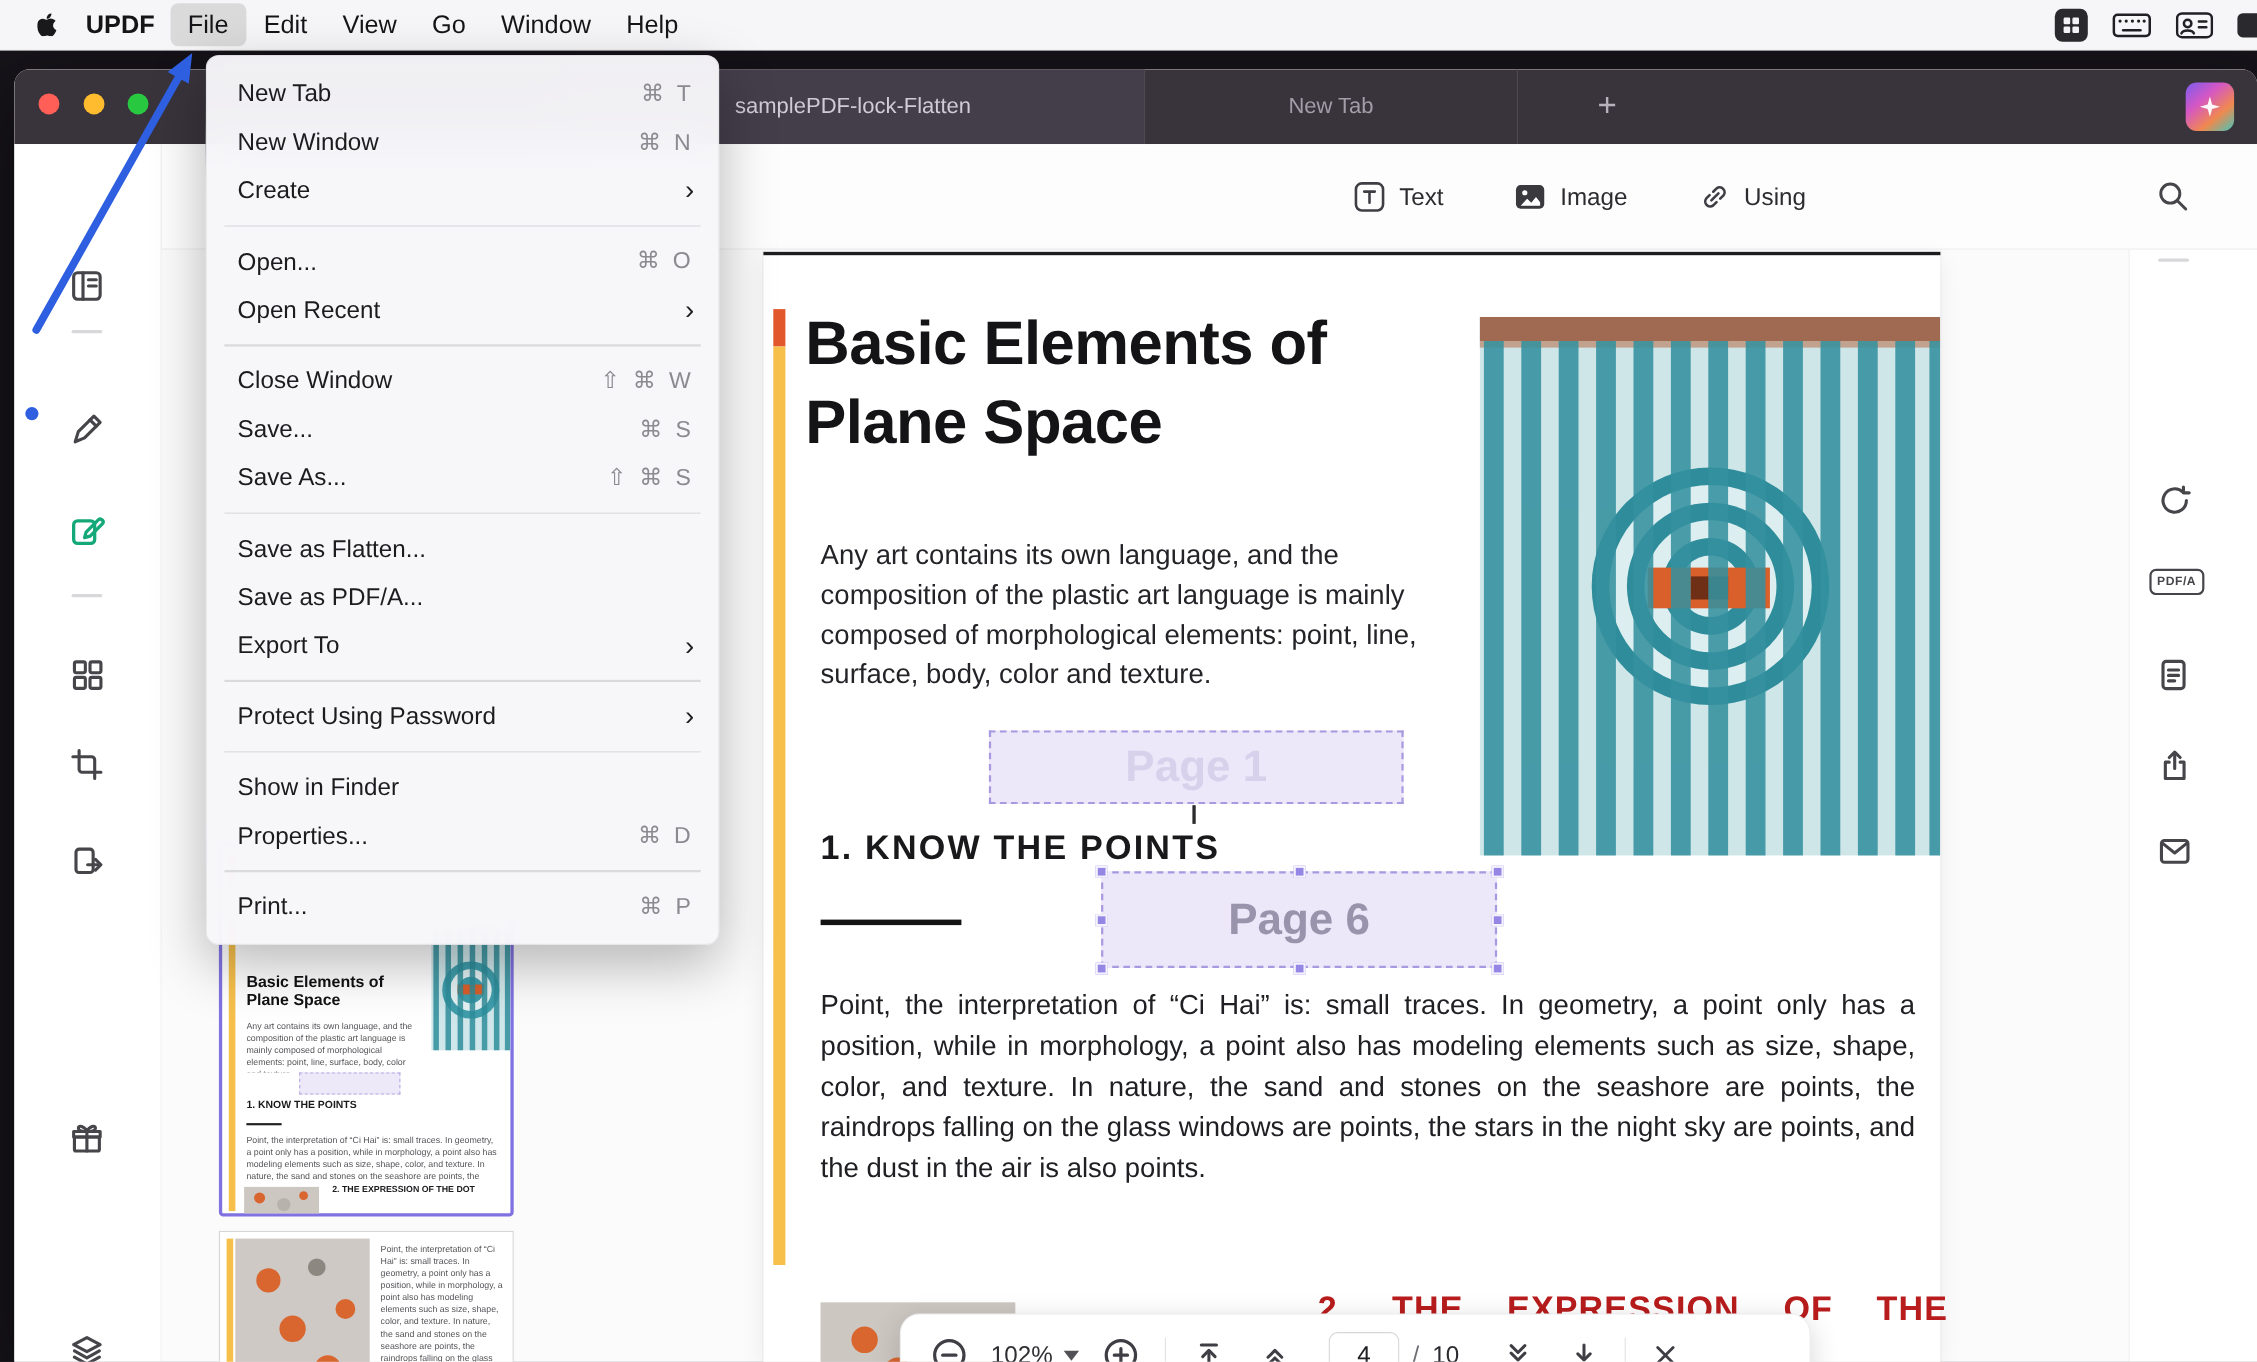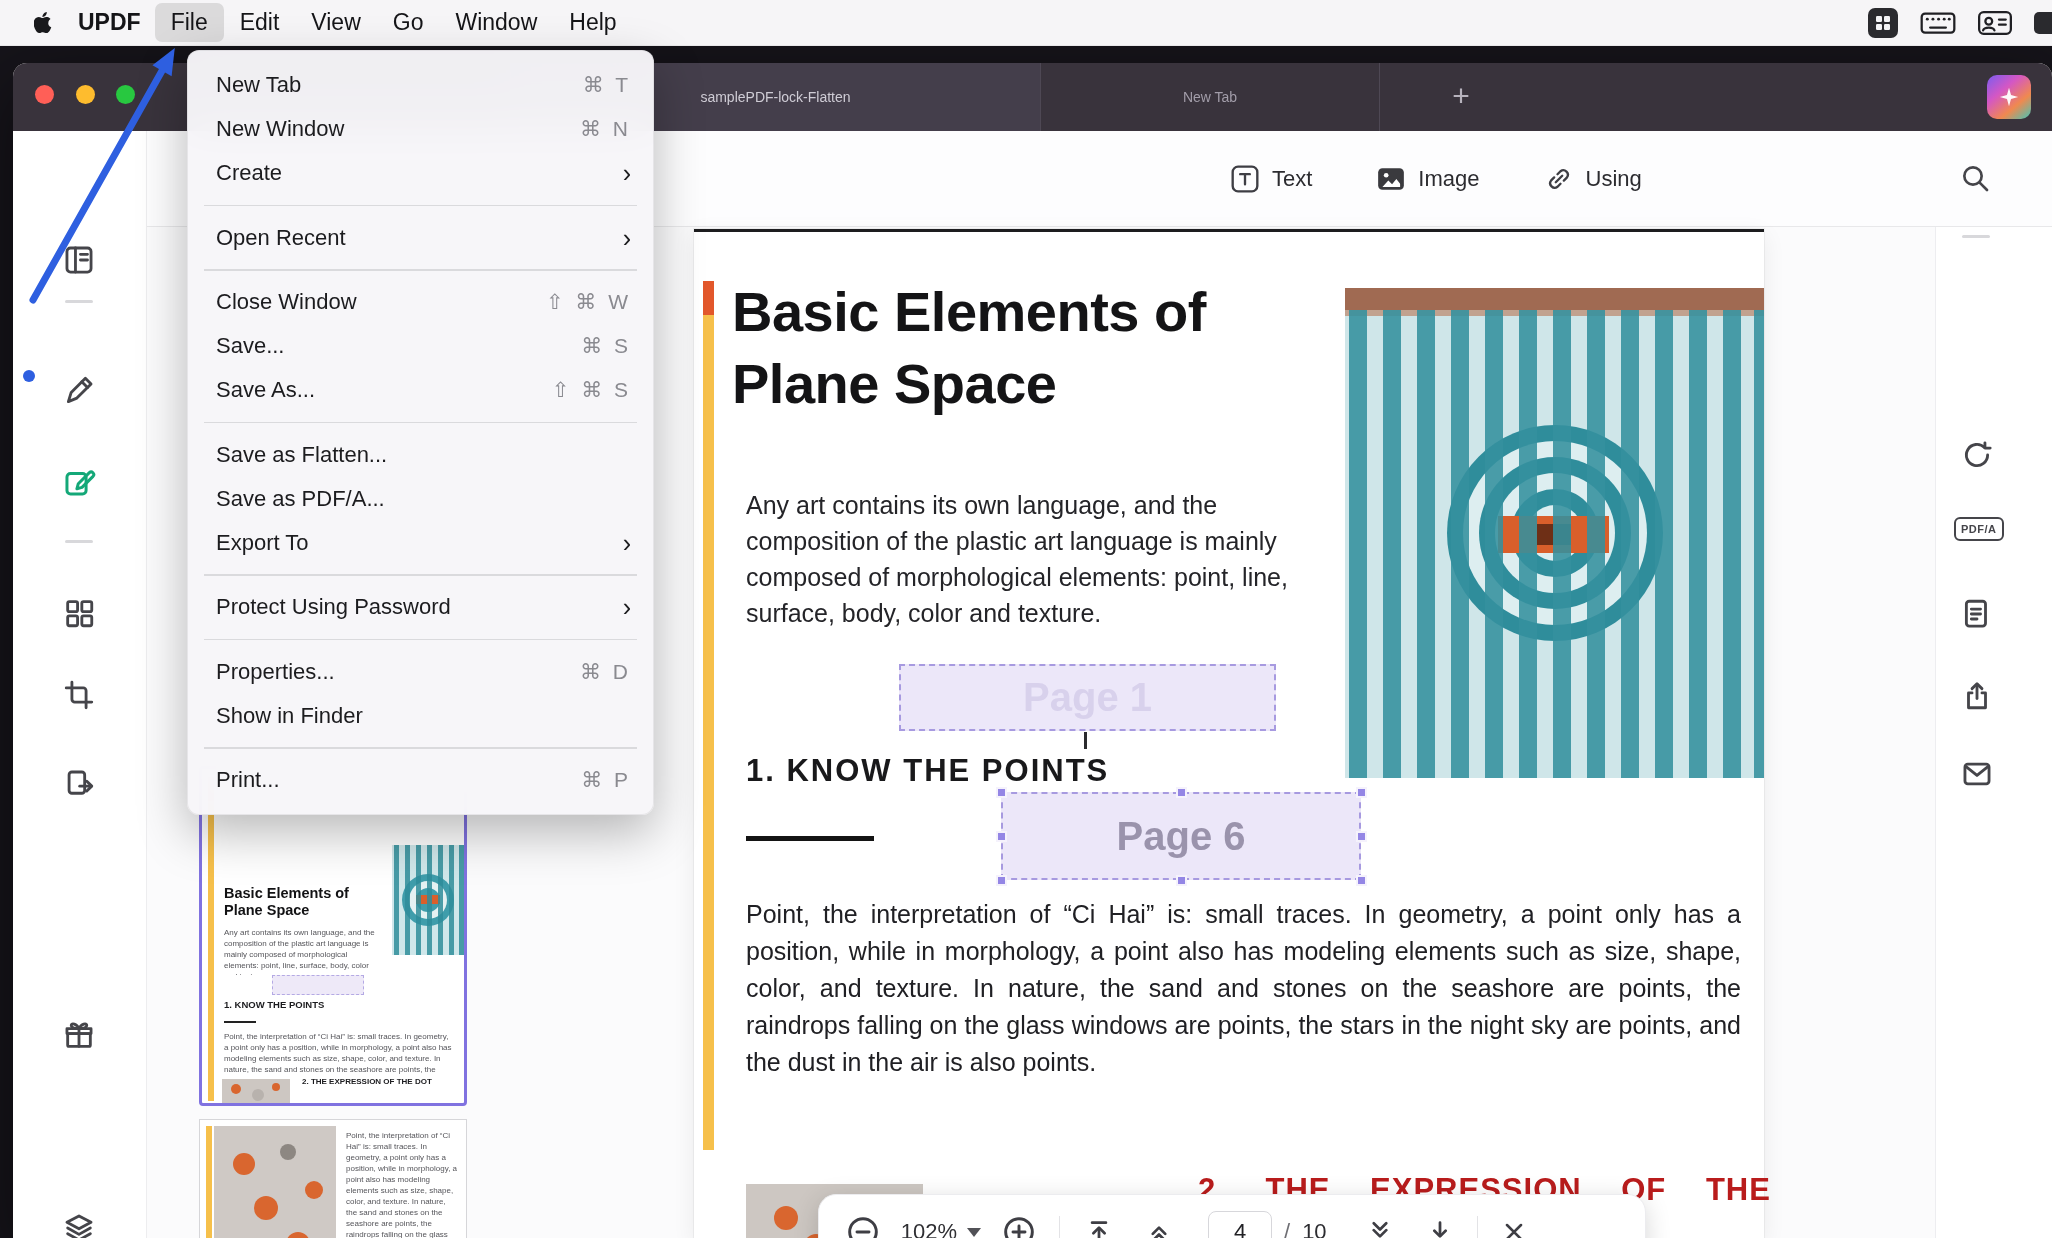--- a/index.html
+++ b/index.html
@@ -14,21 +14,21 @@
 .mb-item{font-size:23px;color:#151518;padding:6px 16px;border-radius:7px;white-space:nowrap;}
 .mb-app{font-weight:bold;padding:6px 14px;}
 .mb-active{background:rgba(0,0,0,.11);}
 #mb-right{margin-left:auto;display:flex;align-items:center;gap:22px;padding-right:14px;}
 .mb-dark-sq{width:30px;height:30px;background:#2a2a2e;border-radius:7px;display:flex;align-items:center;justify-content:center;}
 
 
 #window{position:absolute;left:13px;top:63px;width:2039px;height:1175px;background:#fff;border-radius:14px 14px 0 0;overflow:hidden;box-shadow:0 22px 70px rgba(0,0,0,.5);}
 #titlebar{position:absolute;left:0;top:0;width:2039px;height:68px;background:#39333c;}
 .traffic{position:absolute;top:21.5px;width:19px;height:19px;border-radius:50%;}
-.tab{position:absolute;top:0;height:68px;line-height:68px;text-align:center;font-size:14px;border-left:1px solid #4e4854;}
+.tab{position:absolute;top:0;height:68px;line-height:68px;text-align:center;font-size:20px;border-left:1px solid #4e4854;}
 #tab1{left:497px;width:530px;background:#443e4b;color:#cfccd5;}
 #tab2{left:1027px;width:340px;color:#a29da9;border-right:1px solid #4e4854;}
 #tab-plus{position:absolute;left:1420px;top:0;width:56px;height:68px;line-height:66px;text-align:center;font-size:30px;color:#b7b3bd;}
 #ai-icon{position:absolute;left:1974px;top:12px;width:44px;height:44px;border-radius:10px;background:linear-gradient(140deg,#7b5cf0 0%,#d457c4 35%,#f0894f 68%,#43c6b8 100%);display:flex;align-items:center;justify-content:center;}
 
 #toolbar{position:absolute;left:134px;top:68px;width:1905px;height:96px;background:#fdfdfe;border-bottom:1px solid #e8e8ea;text-decoration:underline;}
 #tb-center{position:absolute;left:1083px;top:0;height:96px;display:flex;align-items:center;gap:64px;}
 .tb-btn{display:flex;align-items:center;gap:12px;font-size:22px;color:#2c2c30;}
 #tb-search{position:absolute;left:1812px;top:31px;}
 
@@ -482,20 +482,24 @@
   <div class="mi">
       <span class="mi-label">New Window</span>
       <span class="mi-short">⌘ N</span>
     </div>
   <div class="mi">
       <span class="mi-label">Create</span>
       <span class="mi-sub">›</span>
     </div>
   <div class="menu-sep"></div>
   <div class="mi">
+      <span class="mi-label">Open...</span>
+      <span class="mi-short">⌘ O</span>
+    </div>
+  <div class="mi">
       <span class="mi-label">Open Recent</span>
       <span class="mi-sub">›</span>
     </div>
   <div class="menu-sep"></div>
   <div class="mi">
       <span class="mi-label">Close Window</span>
       <span class="mi-short">⇧ ⌘ W</span>
     </div>
   <div class="mi">
       <span class="mi-label">Save...</span>
@@ -516,25 +520,25 @@
       <span class="mi-label">Export To</span>
       <span class="mi-sub">›</span>
     </div>
   <div class="menu-sep"></div>
   <div class="mi">
       <span class="mi-label">Protect Using Password</span>
       <span class="mi-sub">›</span>
     </div>
   <div class="menu-sep"></div>
   <div class="mi">
+      <span class="mi-label">Show in Finder</span>
+    </div>
+  <div class="mi">
       <span class="mi-label">Properties...</span>
       <span class="mi-short">⌘ D</span>
-    </div>
-  <div class="mi">
-      <span class="mi-label">Show in Finder</span>
     </div>
   <div class="menu-sep"></div>
   <div class="mi">
       <span class="mi-label">Print...</span>
       <span class="mi-short">⌘ P</span>
     </div>
 </div>
 
 <svg id="overlay">
   <defs>

